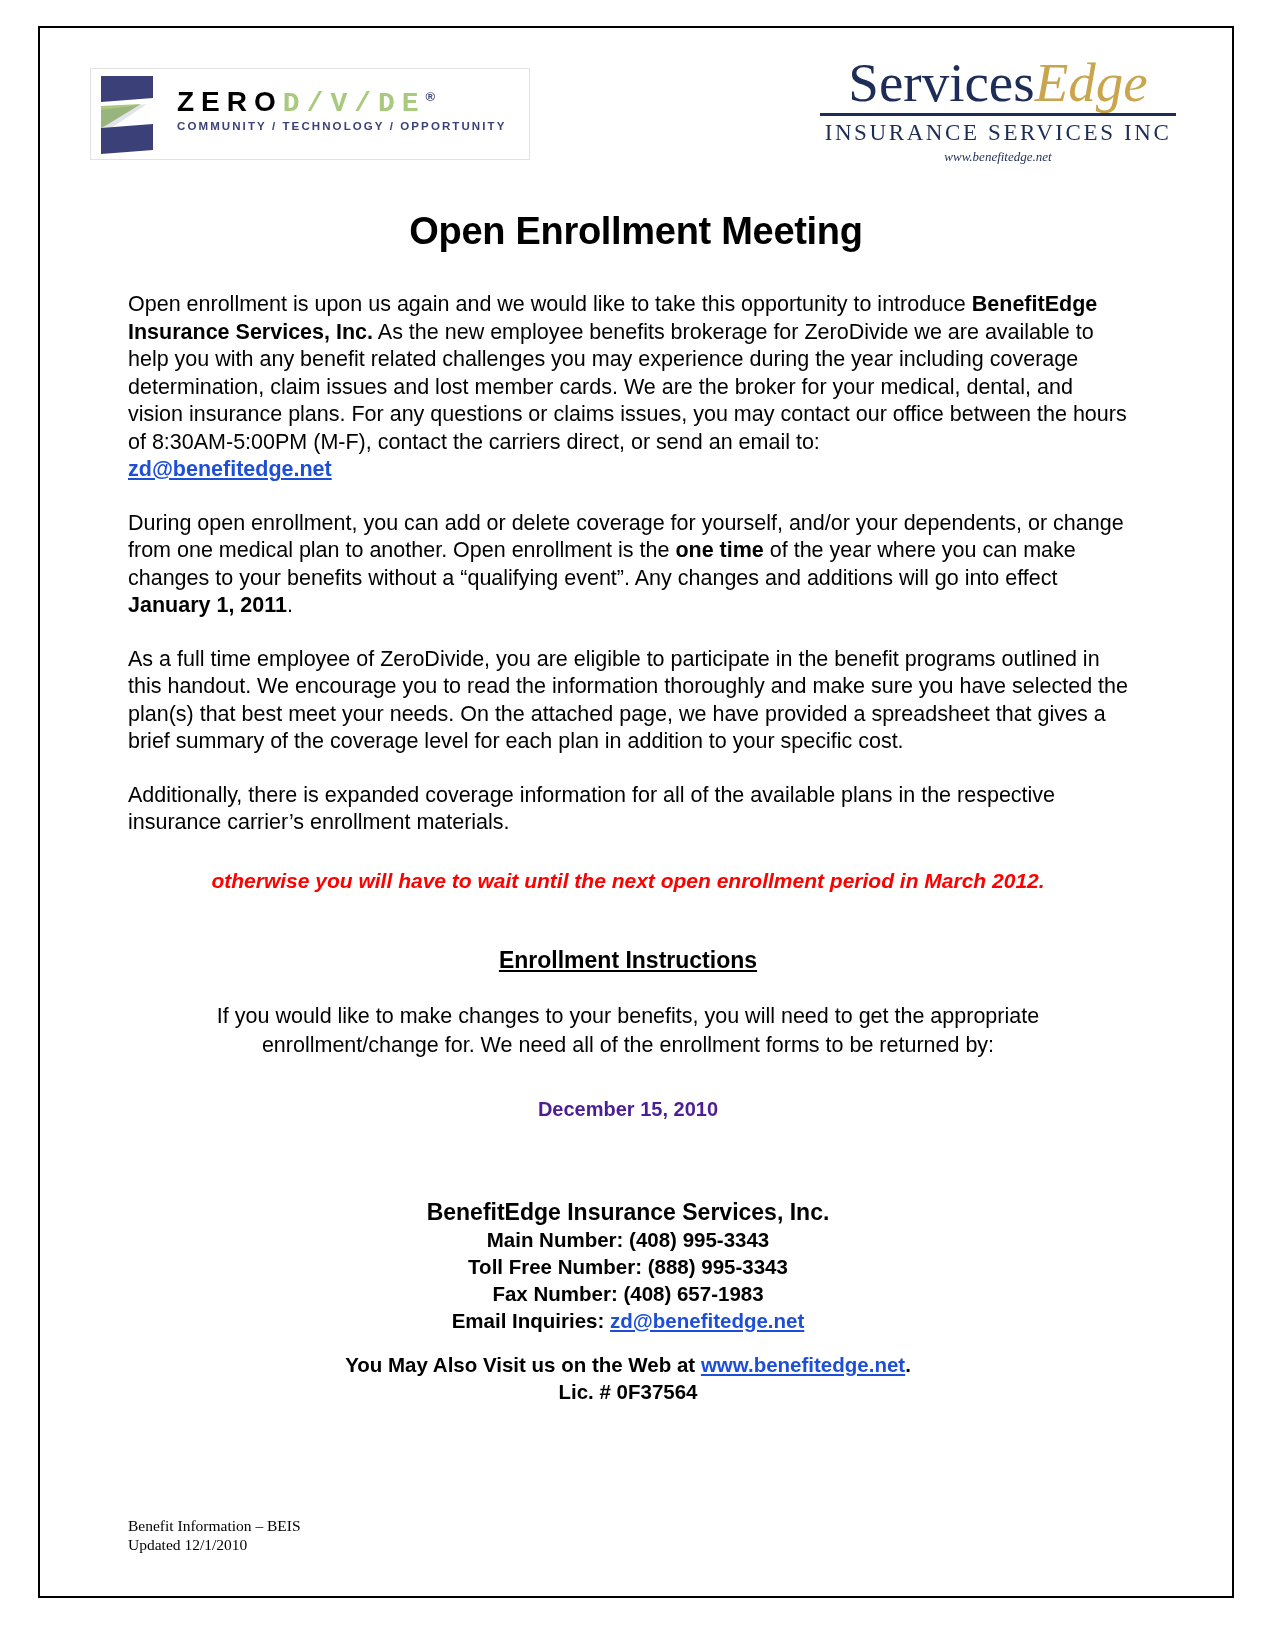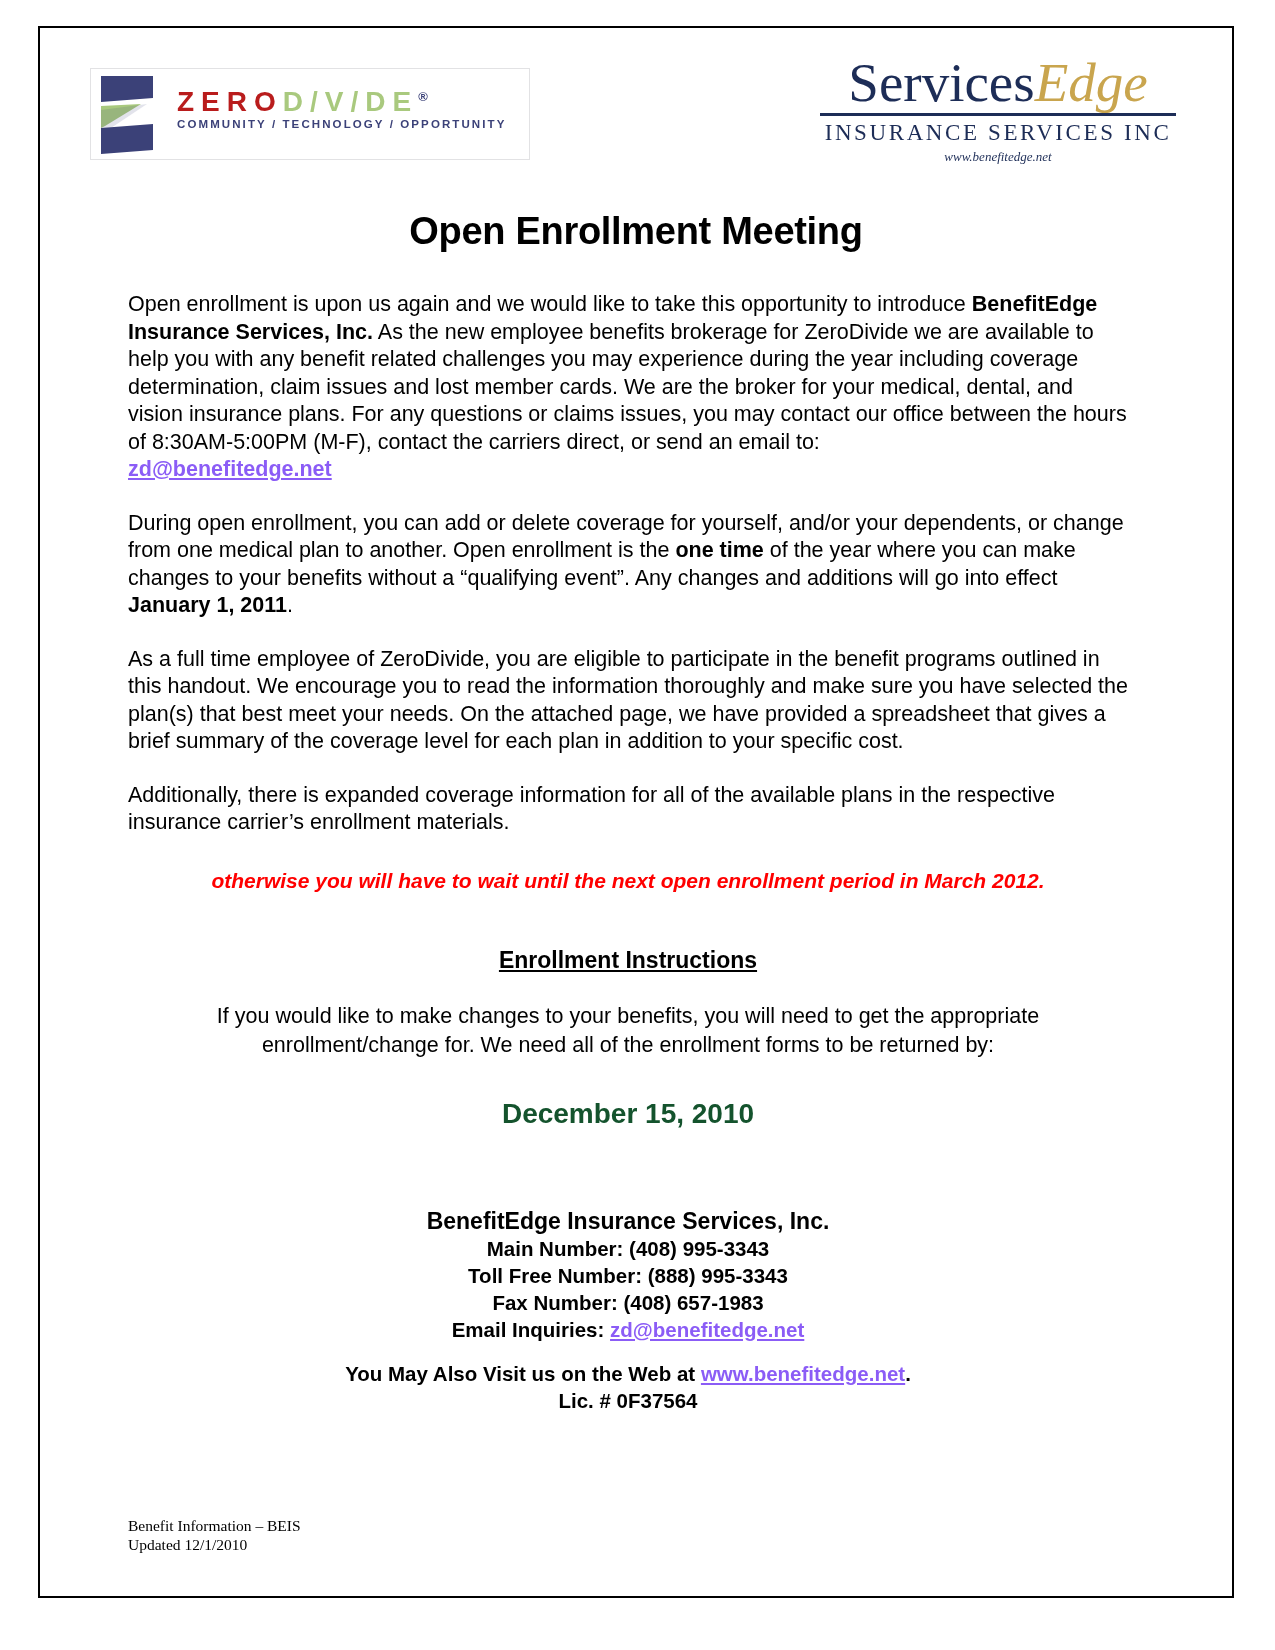--- a/index.html
+++ b/index.html
@@ -68,22 +68,22 @@
     top: 12px;
   }
   .zd-word {
     font-family: "Liberation Sans", sans-serif;
     font-size: 28px;
     font-weight: bold;
     letter-spacing: 7px;
     line-height: 32px;
     white-space: nowrap;
   }
-  .zd-zero { color: #b91c1c; }
-  .zd-divide { color: #a9c97e; }
+  .zd-zero { color: #000000; }
+  .zd-divide { color: #a9c97e; font-family: Liberation Mono, monospace; }
   .zd-reg {
     font-size: 13px;
     vertical-align: super;
     color: #3b4178;
     letter-spacing: 0;
   }
   .zd-tag {
     font-size: 11.5px;
     font-weight: bold;
     letter-spacing: 2.1px;
@@ -154,21 +154,21 @@
 
   p.para {
     margin: 0 0 26px 0;
     font-size: 21.5px;
     line-height: 27.5px;
     text-align: left;
   }
   p.para:last-child { margin-bottom: 0; }
   .b { font-weight: bold; }
   a.link {
-    color: #8b5cf6;
+    color: #1d4ed8;
     font-weight: bold;
     text-decoration: underline;
   }
 
   .warn {
     margin: 30px 0 0 0;
     text-align: center;
     color: #ff0000;
     font-size: 21px;
     line-height: 28px;
@@ -187,22 +187,22 @@
   .centered {
     margin: 8px;
     text-align: center;
     font-size: 21.5px;
     line-height: 29px;
   }
 
   .deadline {
     margin: 38px 0 0 0;
     text-align: center;
-    color: #14532d;
-    font-size: 28px;
+    color: #4c1d95;
+    font-size: 20px;
     font-weight: bold;
   }
 
   .contact {
     margin: 78px 0 0 0;
     text-align: center;
     font-size: 20.5px;
     line-height: 27px;
     font-weight: bold;
   }

